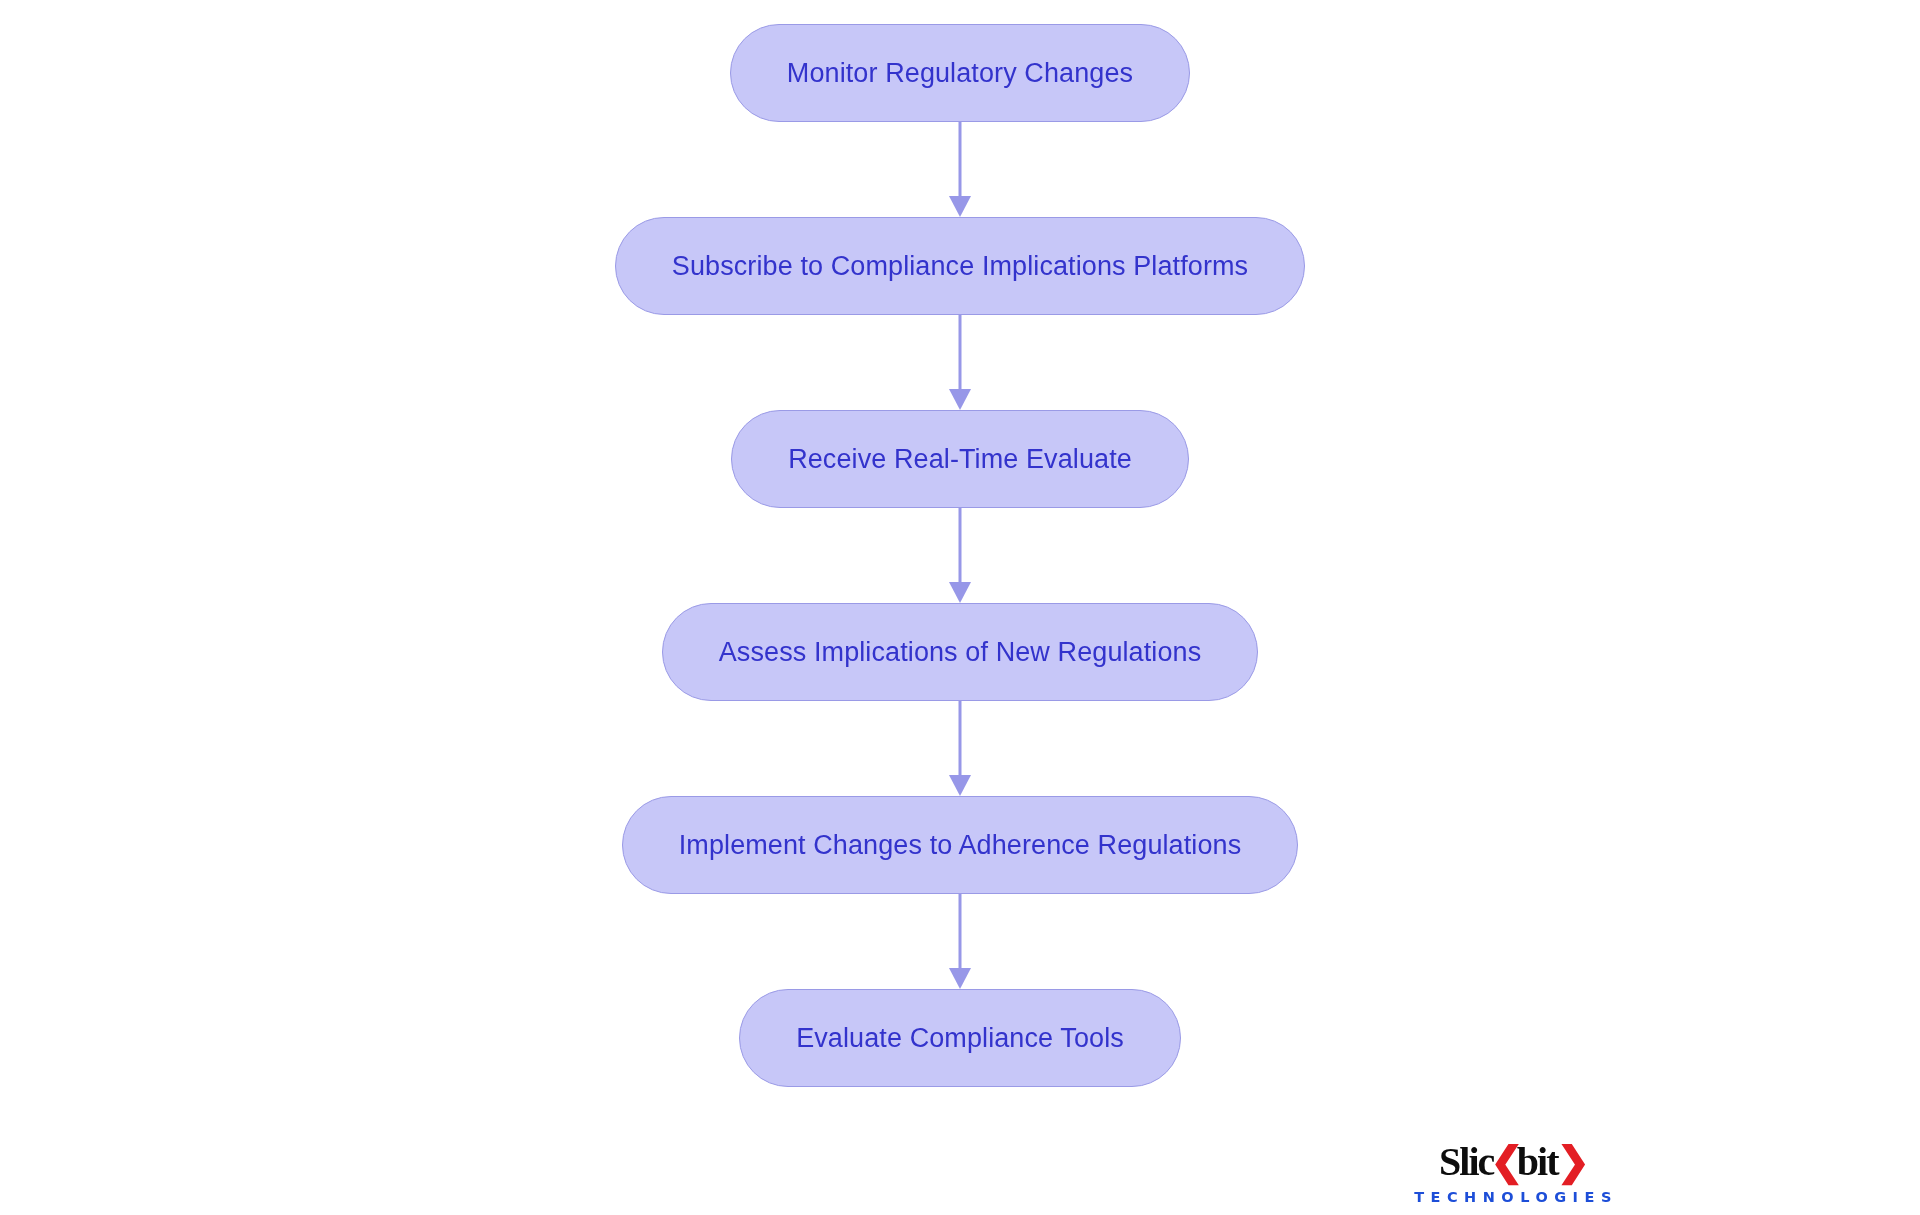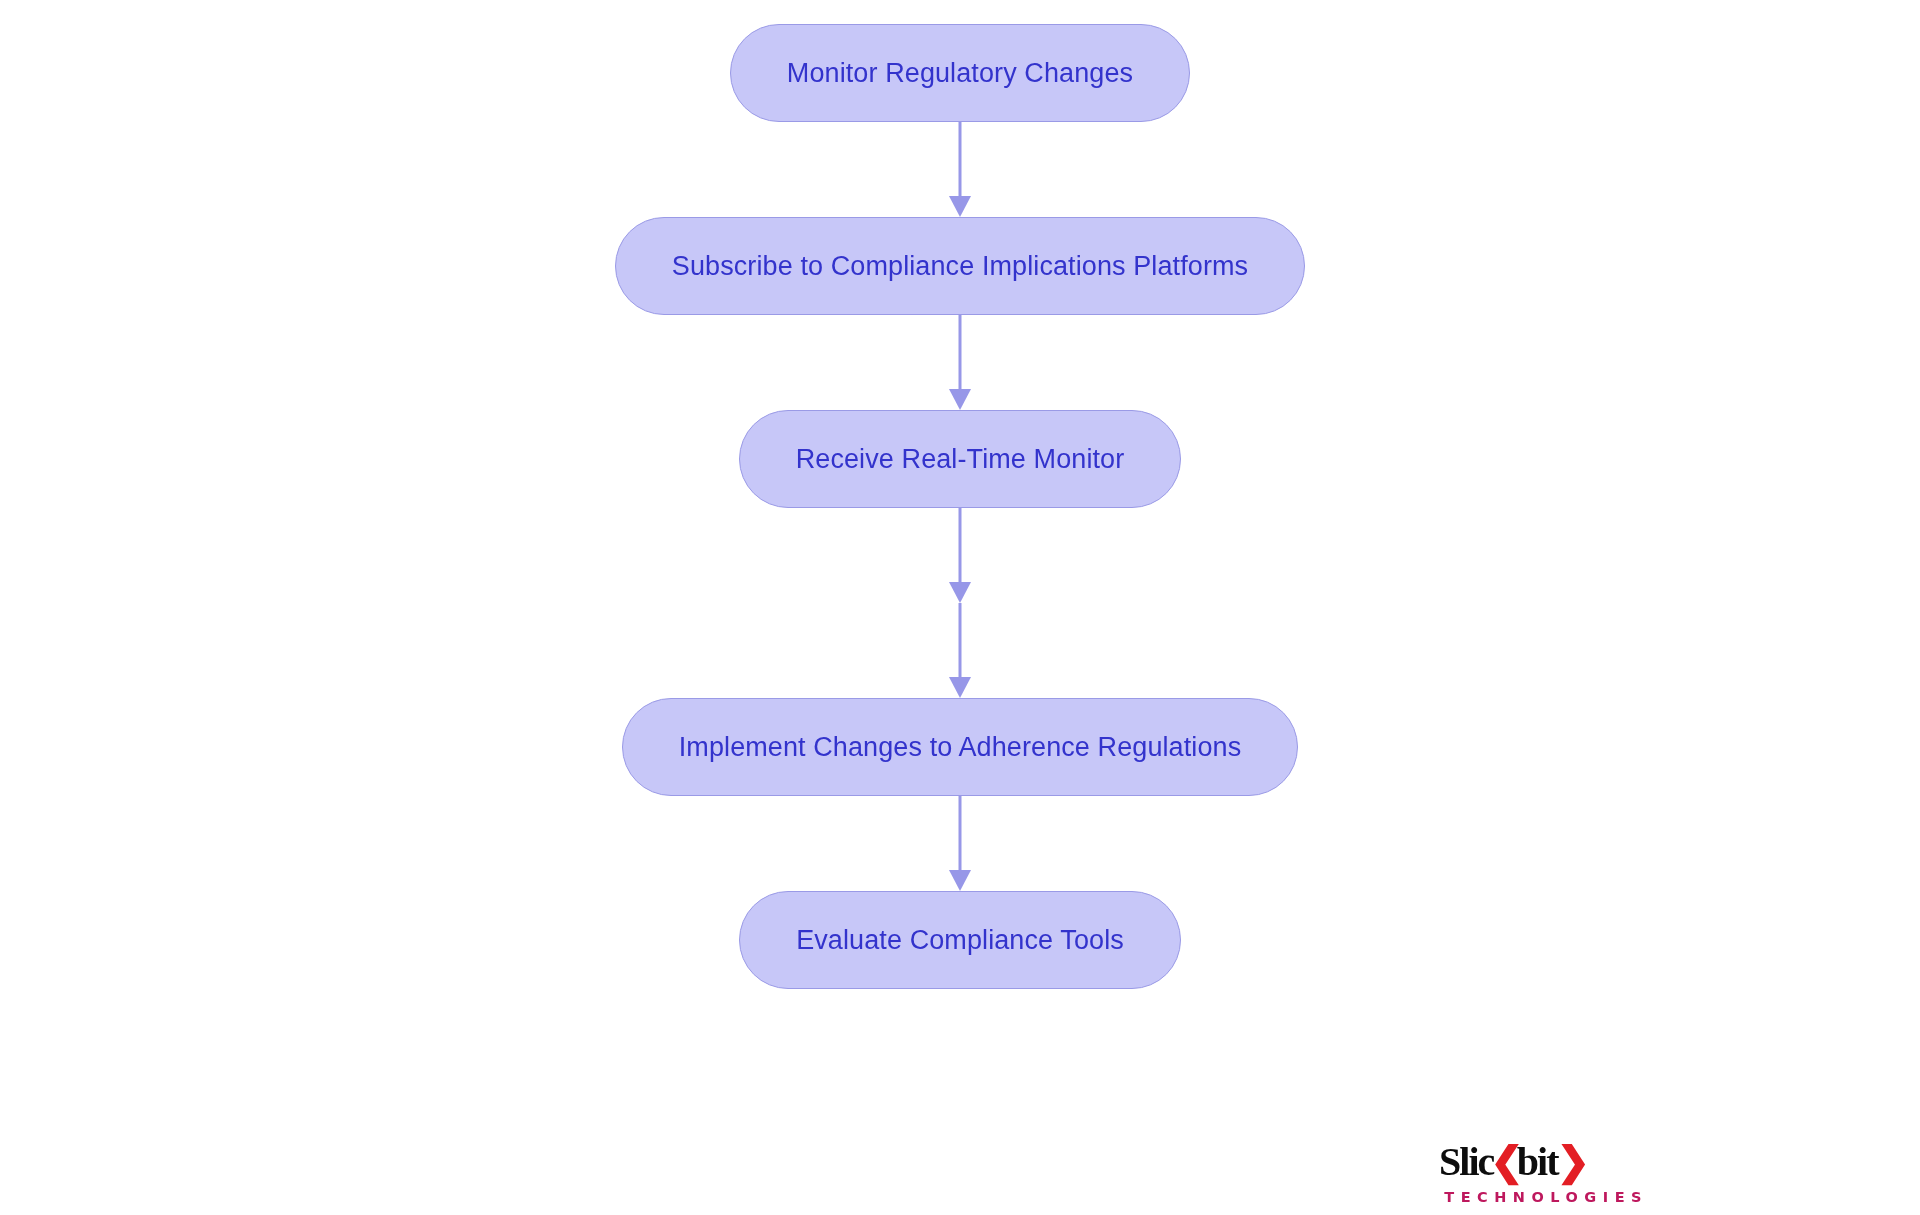--- a/index.html
+++ b/index.html
@@ -117,24 +117,23 @@
   }
   .logo-chevron-right {
     margin-left: -1px;
   }
   .logo-tagline {
     margin-top: 7px;
     font-family: "DejaVu Sans", "Liberation Sans", sans-serif;
     font-size: 14.5px;
     font-weight: 700;
     letter-spacing: 6.5px;
-    color: #be185d;
+    color: #1d4ed8;
     white-space: nowrap;
     padding-left: 6px;
-    text-align: right;
   }
 </style>
 </head>
 <body>
 
 <div id="flowchart-canvas">
 
   <div class="flow-column" style="top: 16px;">
 
     <div class="node">
@@ -149,28 +148,31 @@
     <div class="node">
       <span class="node-label">Subscribe to Compliance Implications Platforms</span>
     </div>
 
     <div class="connector">
       <span class="connector-line"></span>
       <span class="connector-head"></span>
     </div>
 
     <div class="node">
-      <span class="node-label">Receive Real-Time Monitor</span>
+      <span class="node-label">Receive Real-Time Evaluate</span>
     </div>
 
     <div class="connector">
       <span class="connector-line"></span>
       <span class="connector-head"></span>
     </div>
 
+    <div class="node">
+      <span class="node-label">Assess Implications of New Regulations</span>
+    </div>
 
     <div class="connector">
       <span class="connector-line"></span>
       <span class="connector-head"></span>
     </div>
 
     <div class="node">
       <span class="node-label">Implement Changes to Adherence Regulations</span>
     </div>
 

